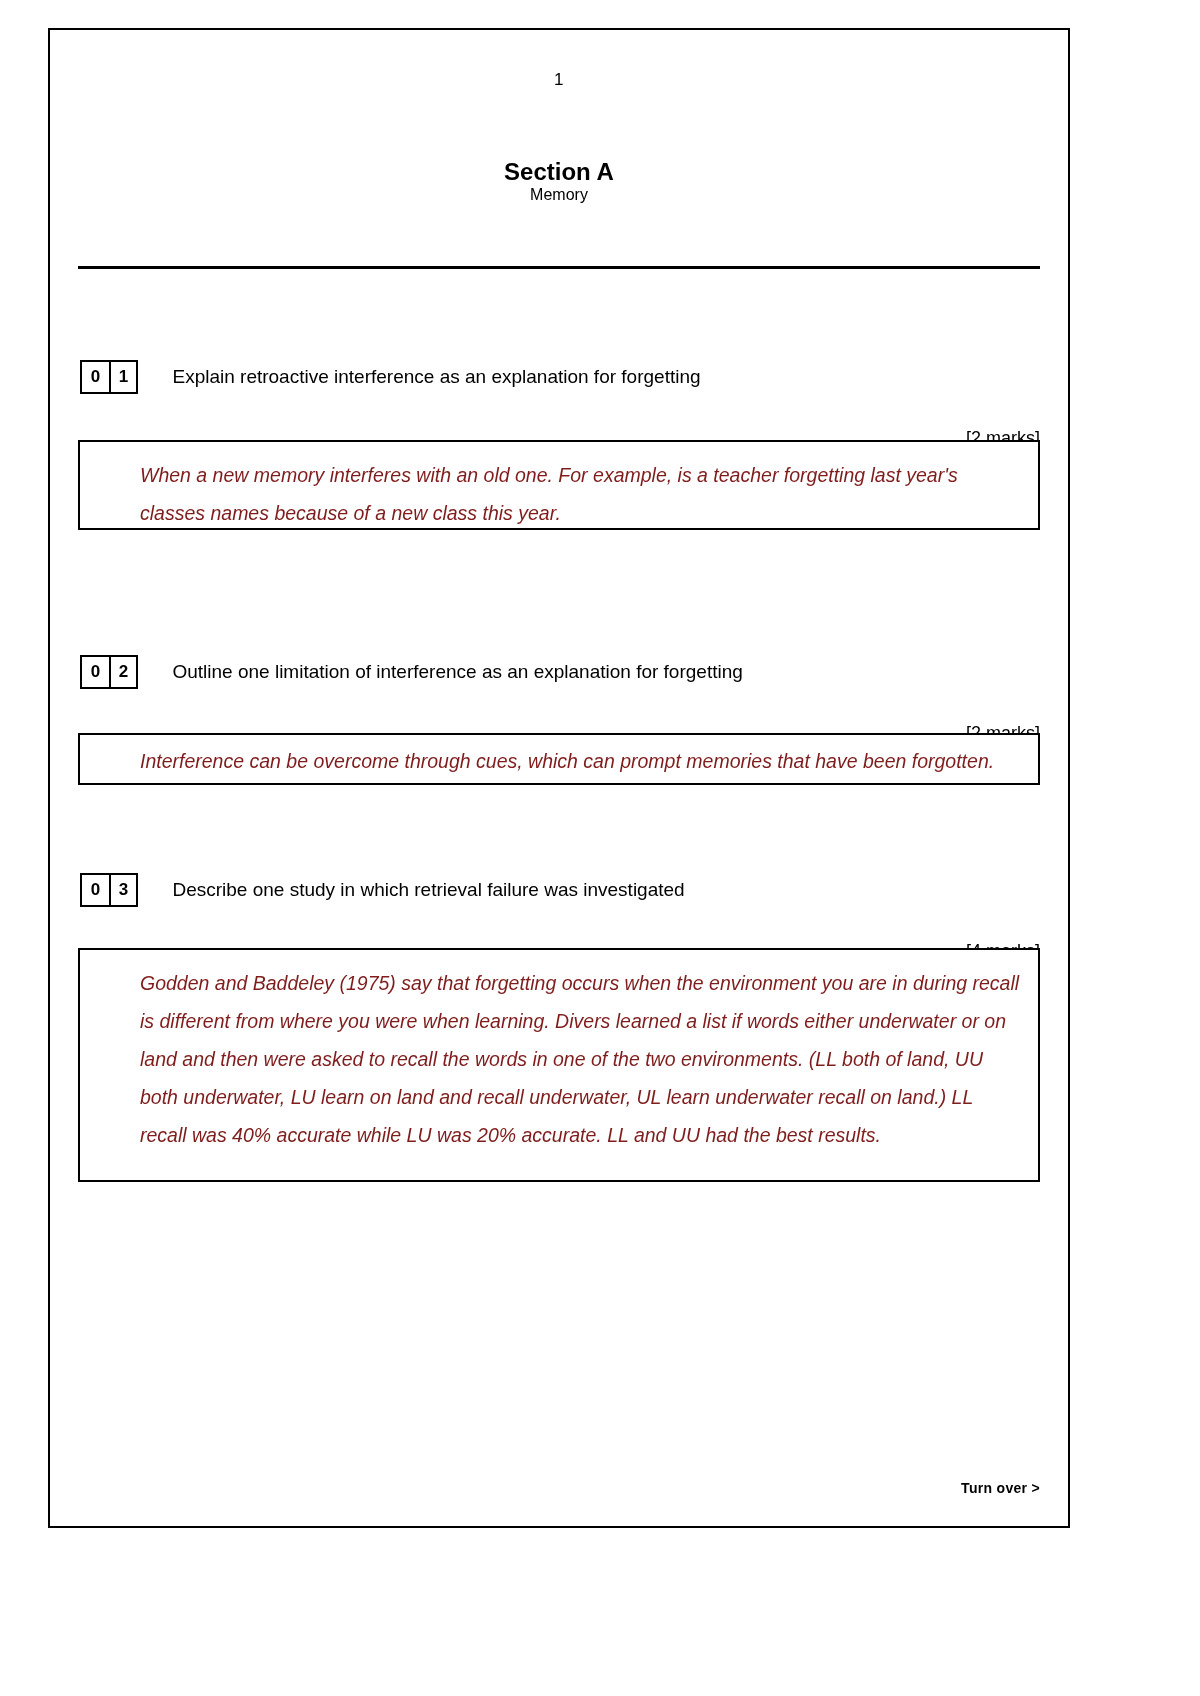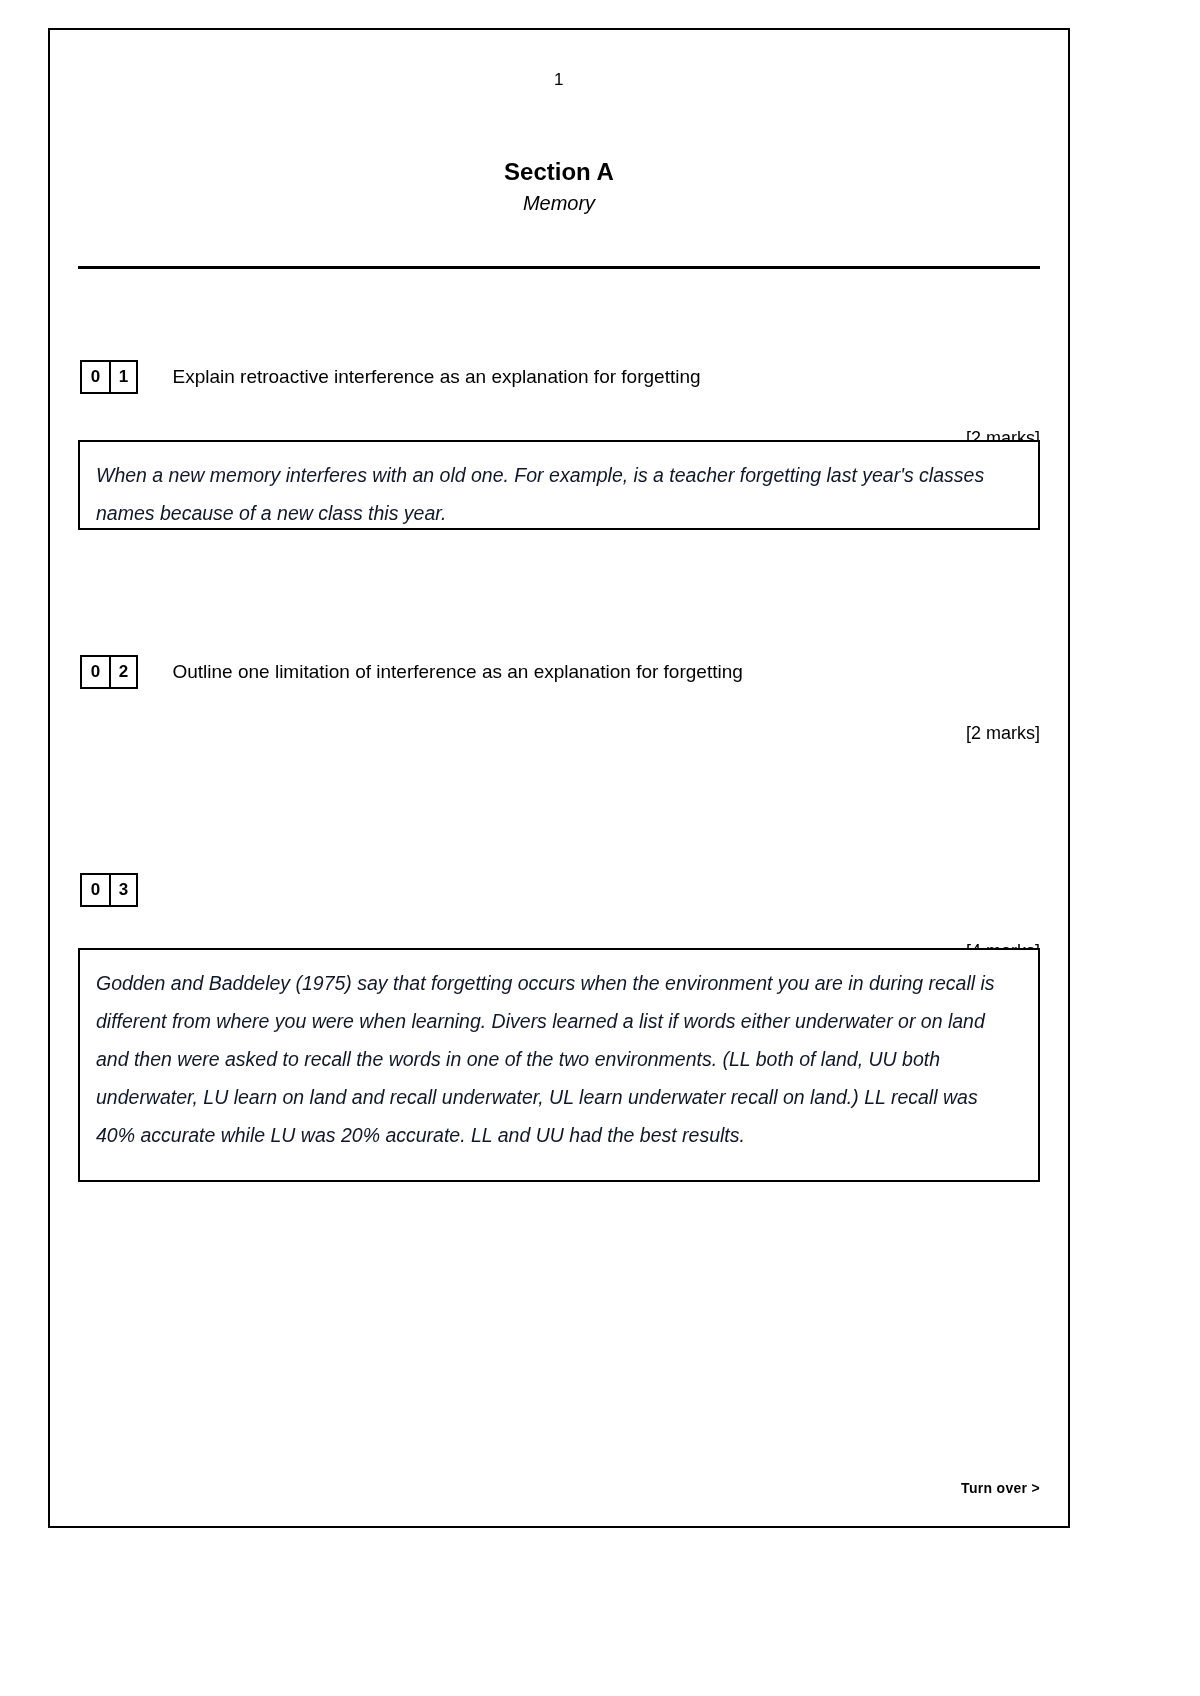--- a/index.html
+++ b/index.html
@@ -44,26 +44,25 @@
     top: 128px;
     left: 0;
     width: 100%;
     text-align: center;
     font-size: 24px;
     font-weight: bold;
   }
 
   .section-subtitle {
     position: absolute;
-    top: 162px;
+    top: 156px;
     left: 0;
     width: 100%;
     text-align: center;
-    font-size: 20px;
-    font-style: italic;
+    font-size: 16px;
   }
 
   .header-rule {
     position: absolute;
     top: 236px;
     left: 28px;
     width: 962px;
     height: 0;
     border-top: 3px solid #000000;
   }
@@ -120,25 +119,26 @@
   .answer-box {
     position: absolute;
     left: 28px;
     width: 962px;
     border: 2px solid #000000;
     background: #ffffff;
     padding: 14px 16px 12px 16px;
   }
 
   .answer-text {
-    color: #0f172a;
+    color: #7f1d1d;
     font-style: italic;
     font-size: 19.5px;
     line-height: 38px;
     font-family: "Liberation Sans", sans-serif;
+    margin-left: 44px;
   }
 
   
   .turn-over {
     position: absolute;
     right: 28px;
     bottom: 30px;
     font-size: 14px;
     font-weight: bold;
     letter-spacing: 0.3px;
@@ -174,27 +174,31 @@
     <div class="question-block" style="top:625px;">
       <div class="qrow">
         <span class="qnum">
           <span>0</span>
           <span>2</span>
         </span>
         <span class="qtext">Outline one limitation of interference as an explanation for forgetting</span>
       </div>
       <div class="marks" style="top:68px;">[2 marks]</div>
     </div>
+    <div class="answer-box" style="top:703px; height:52px;">
+      <div class="answer-text" style="line-height:24px;">Interference can be overcome through cues, which can prompt memories that have been forgotten.</div>
+    </div>
 
     <div class="question-block" style="top:843px;">
       <div class="qrow">
         <span class="qnum">
           <span>0</span>
           <span>3</span>
         </span>
+        <span class="qtext">Describe one study in which retrieval failure was investigated</span>
       </div>
       <div class="marks" style="top:68px;">[4 marks]</div>
     </div>
     <div class="answer-box" style="top:918px; height:234px;">
       <div class="answer-text">Godden and Baddeley (1975) say that forgetting occurs when the environment you are in during recall is different from where you were when learning. Divers learned a list if words either underwater or on land and then were asked to recall the words in one of the two environments. (LL both of land, UU both underwater, LU learn on land and recall underwater, UL learn underwater recall on land.) LL recall was 40% accurate while LU was 20% accurate. LL and UU had the best results.</div>
     </div>
 
     <div class="turn-over">Turn over &gt;</div>
 
   </div>

